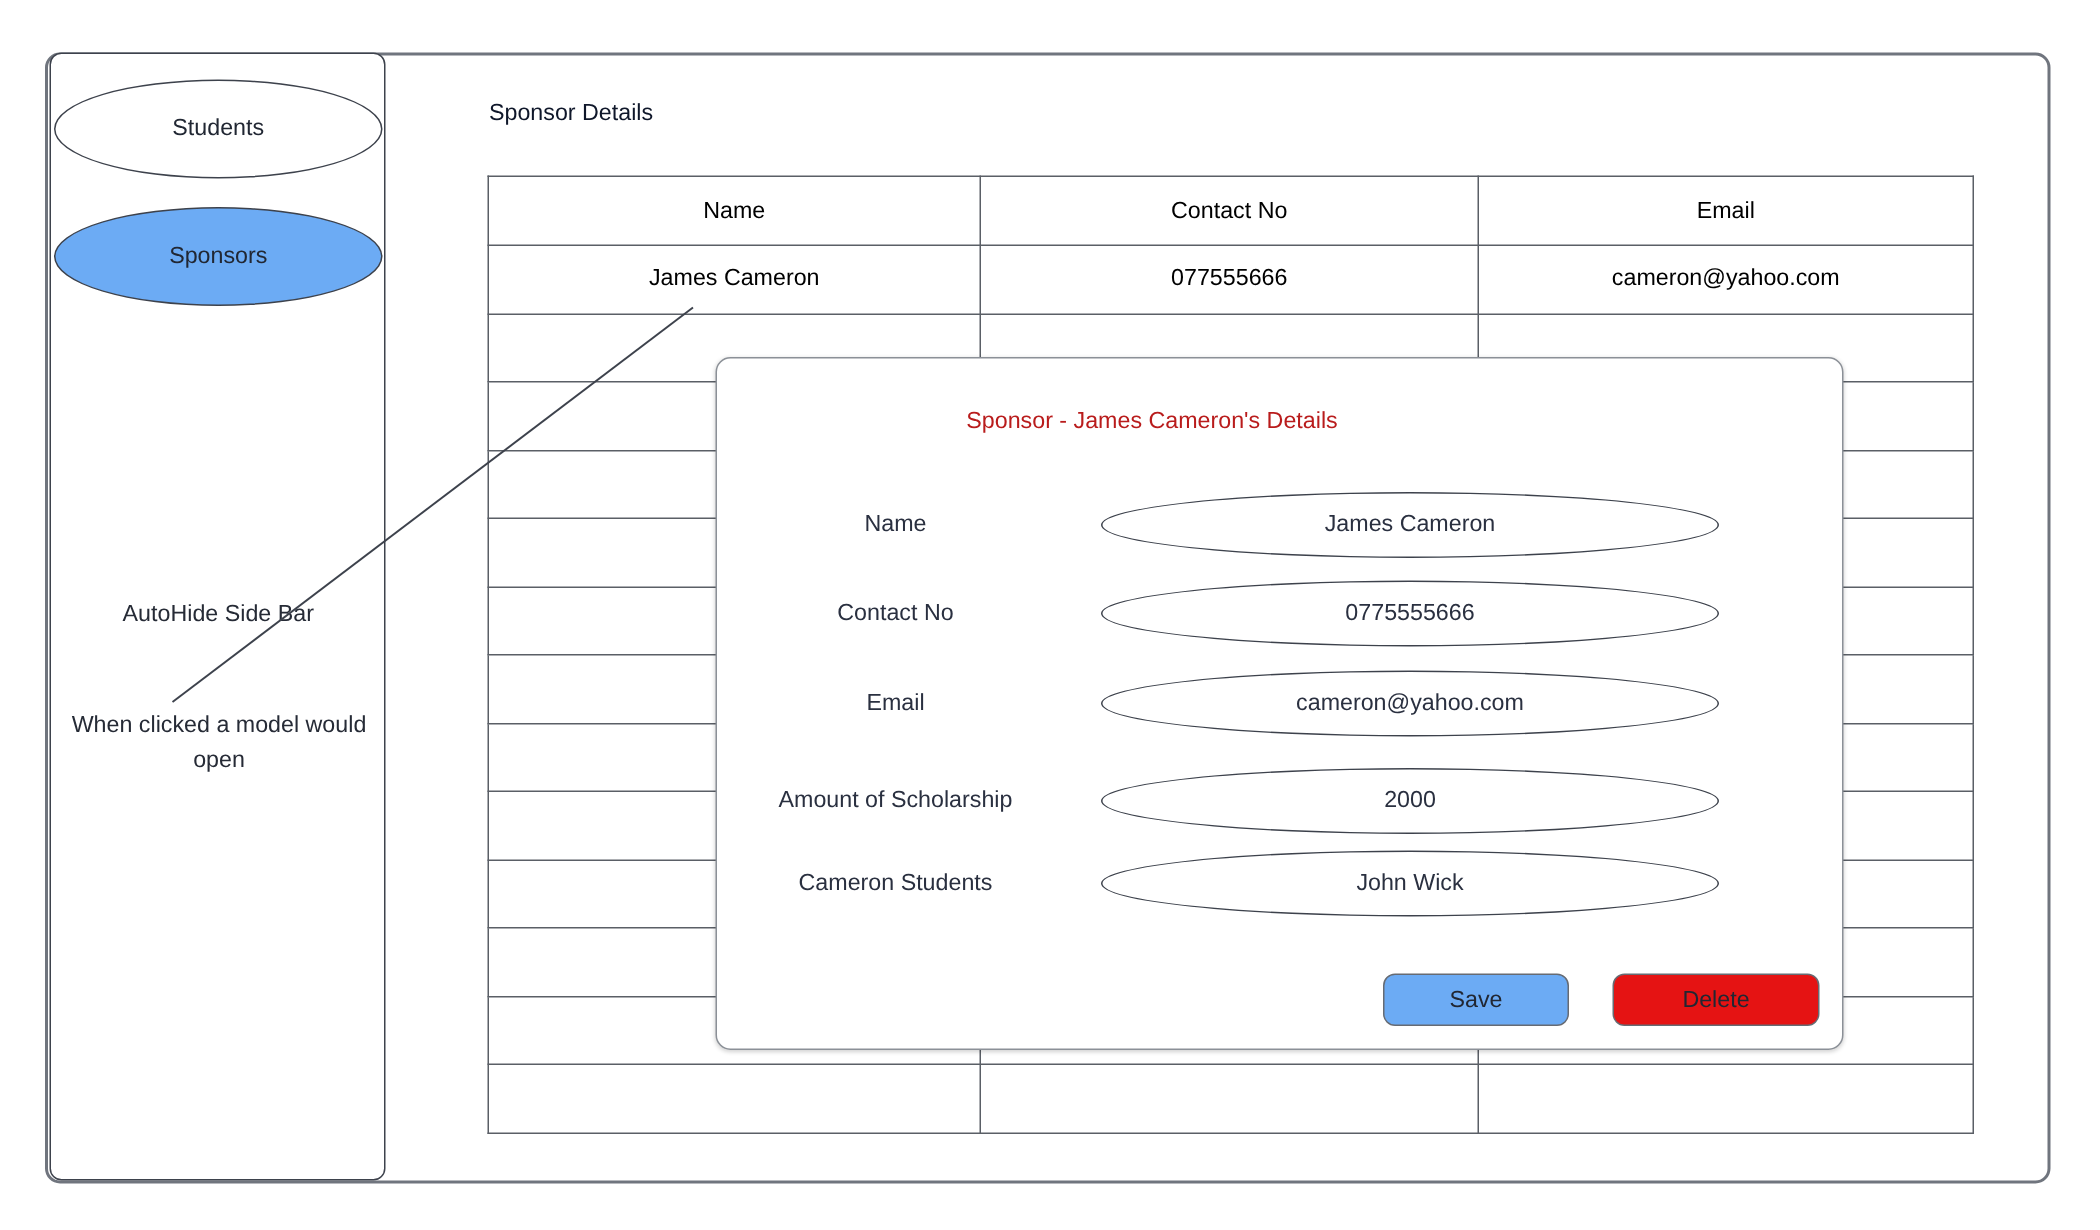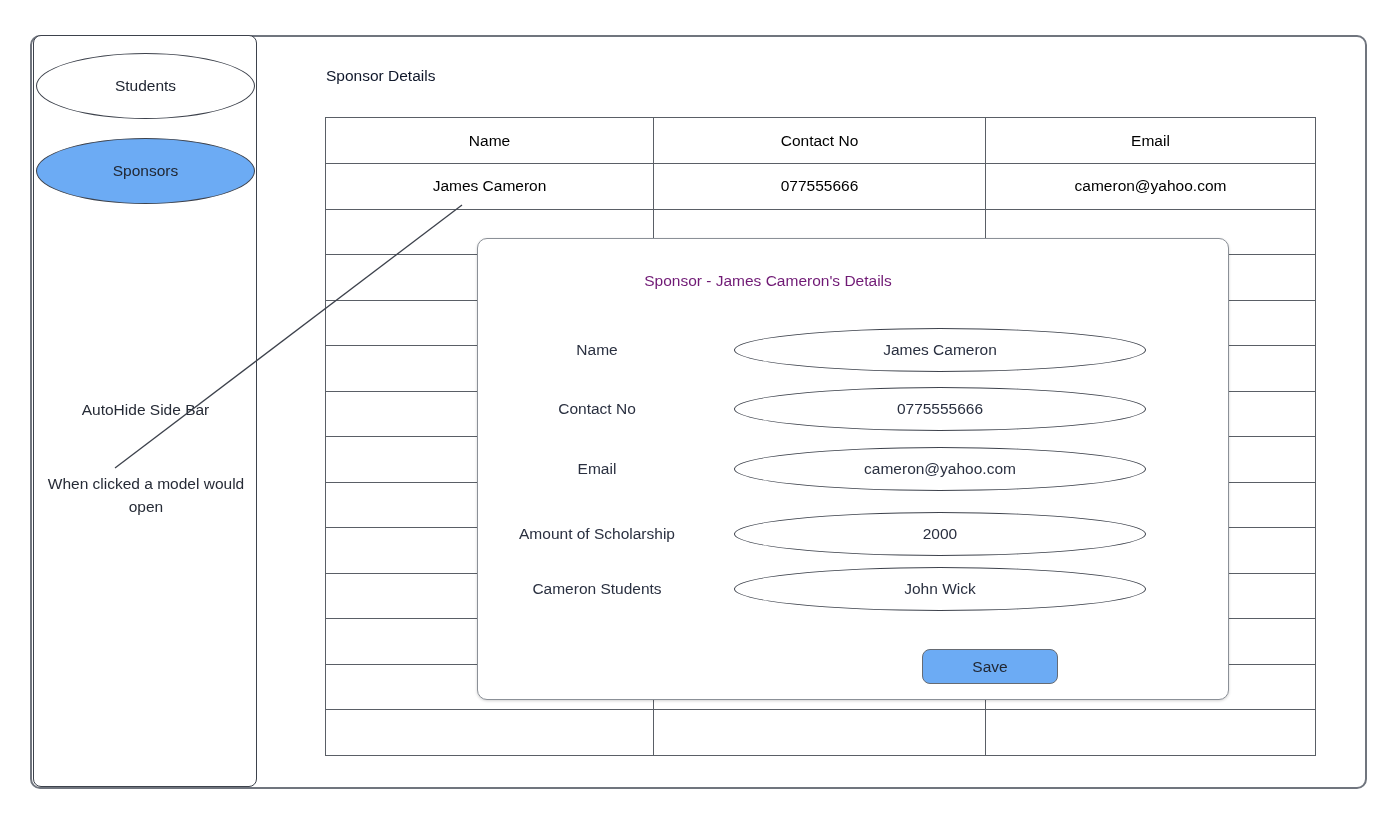--- a/index.html
+++ b/index.html
@@ -38,39 +38,39 @@
   .data-table thead tr { height:46px; }
   .data-table tbody tr { height:45.5px; }
   .overlay { position:absolute; left:0; top:0; pointer-events:none; }
   .modal {
     position:absolute; left:477px; top:238px; width:752px; height:462px;
     background:#fff; border:1px solid #8b9097; border-radius:10px;
     box-shadow:0 1px 3px rgba(0,0,0,0.18); box-sizing:border-box;
   }
   .modal-title {
     position:absolute; left:0; top:33px; width:580px; text-align:center;
-    font-size:15.5px; color:#701a75;
+    font-size:15.5px; color:#b91c1c;
   }
   .field-row { position:absolute; left:0; width:752px; height:44px; }
   .field-label {
     position:absolute; left:0; top:0; width:238px; text-align:center;
     font-size:15.5px; line-height:44px; color:#2a3040;
   }
   .field-input {
     position:absolute; left:256px; top:0; width:412px; height:44px;
     border:1.5px solid #3d424c; border-radius:50%; background:#fff;
     text-align:center; line-height:42px; font-size:15.5px; color:#2a3040;
     box-sizing:border-box; cursor:text;
   }
   .btn {
     position:absolute; top:410px; height:35px; border-radius:8px;
     border:1px solid #666b73; display:flex; align-items:center; justify-content:center;
     font-size:15.5px; color:#212733; box-sizing:border-box; cursor:pointer;
   }
-  .btn-save   { left:444px; width:136px;text-align:right; }
+  .btn-save   { left:444px; width:124px;text-align:right; }
   .btn-delete { left:597px; width:138px; }
 </style>
 </head>
 <body>
 
 <div class="canvas">
 
   <div class="outer"></div>
 
   <div class="sidebar"></div>
@@ -197,15 +197,16 @@
       <div class="field-label">Amount of Scholarship</div>
       <div class="field-input">2000</div>
     </div>
 
     <div class="field-row" style="top:328px">
       <div class="field-label">Cameron Students</div>
       <div class="field-input">John Wick</div>
     </div>
 
     <div class="btn btn-save" style="background: rgb(108, 171, 244);">Save</div>
+    <div class="btn btn-delete" style="background: rgb(229, 19, 19);">Delete</div>
   </div>
 
 </div>
 
 </body></html>

